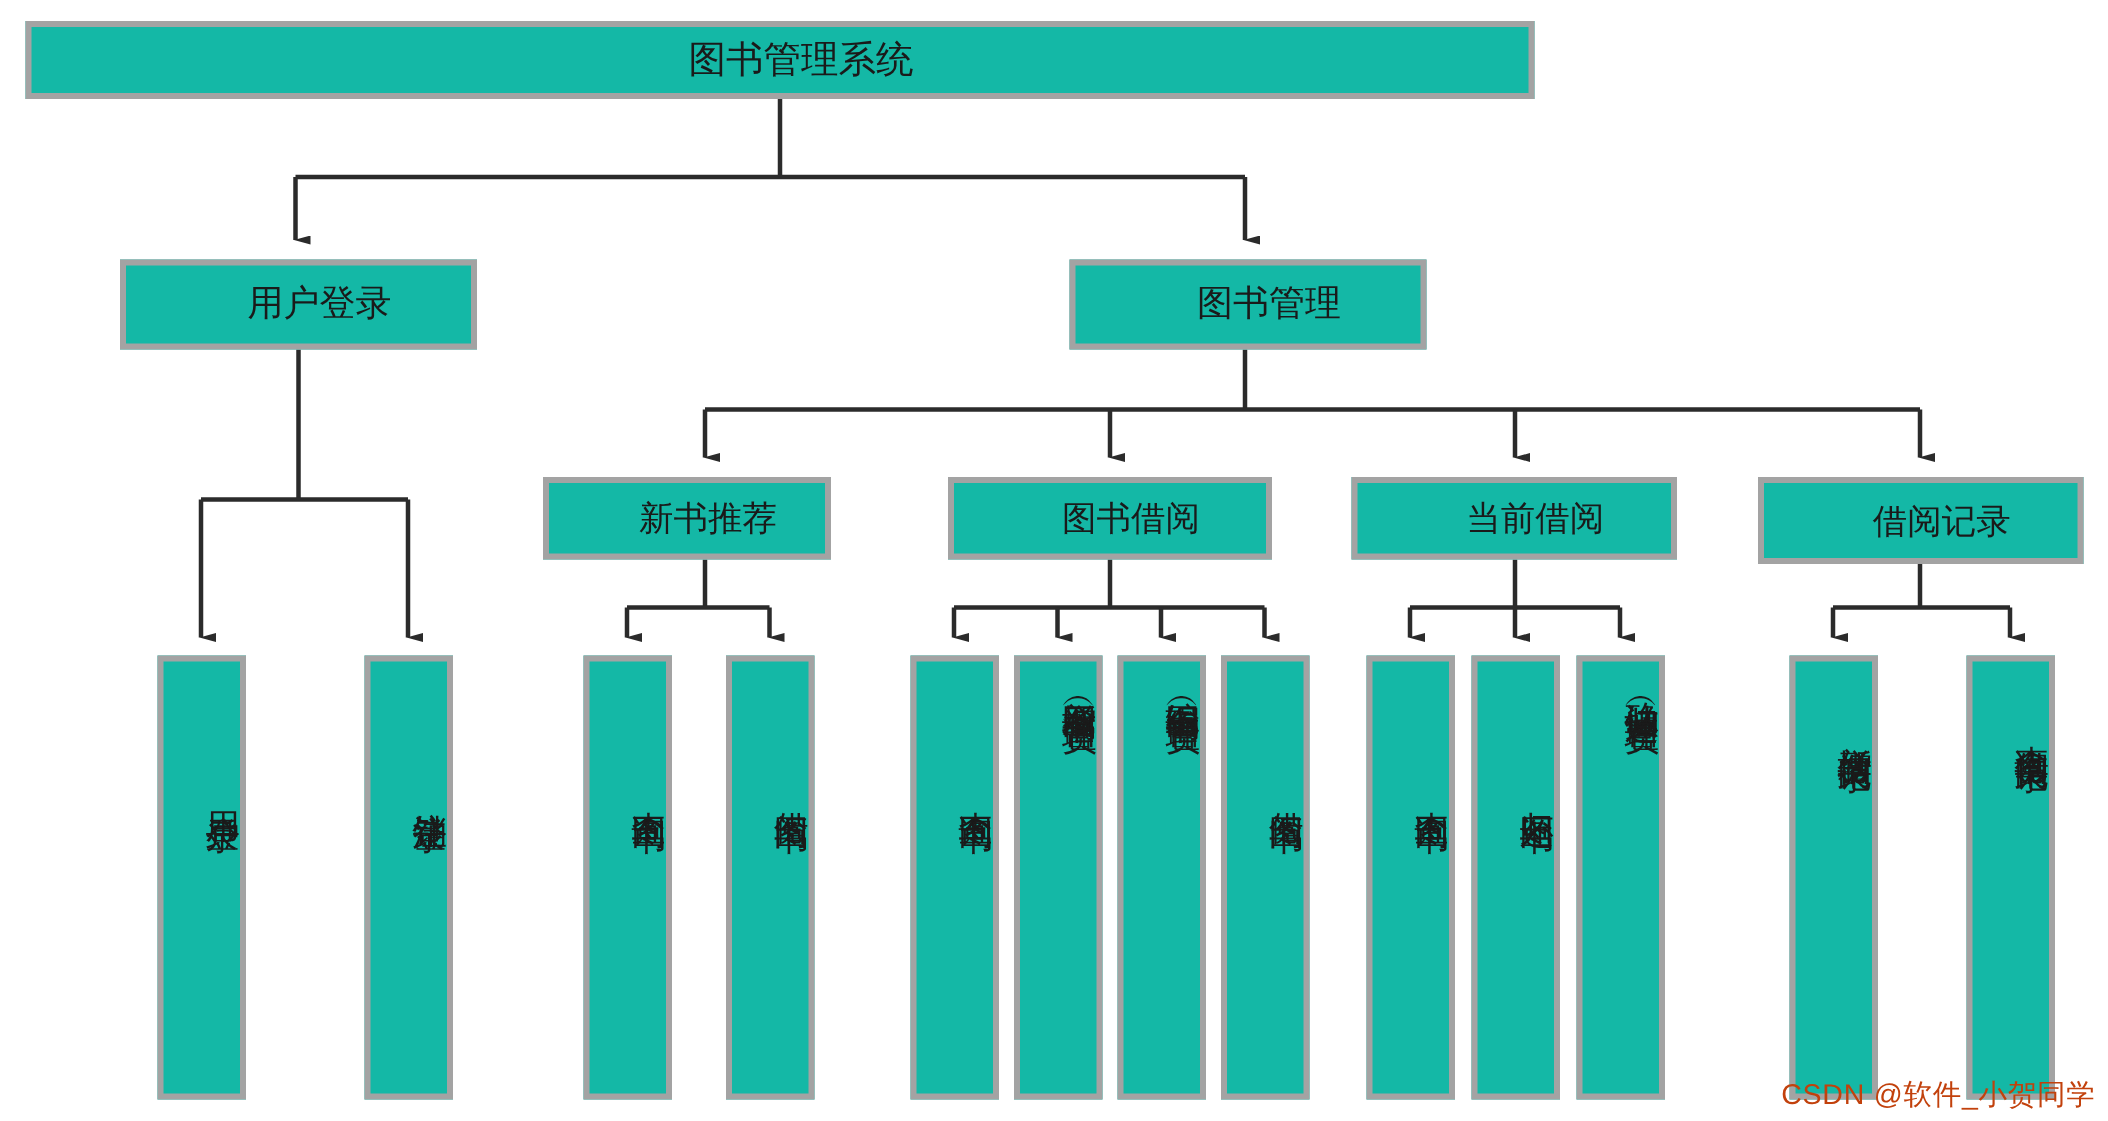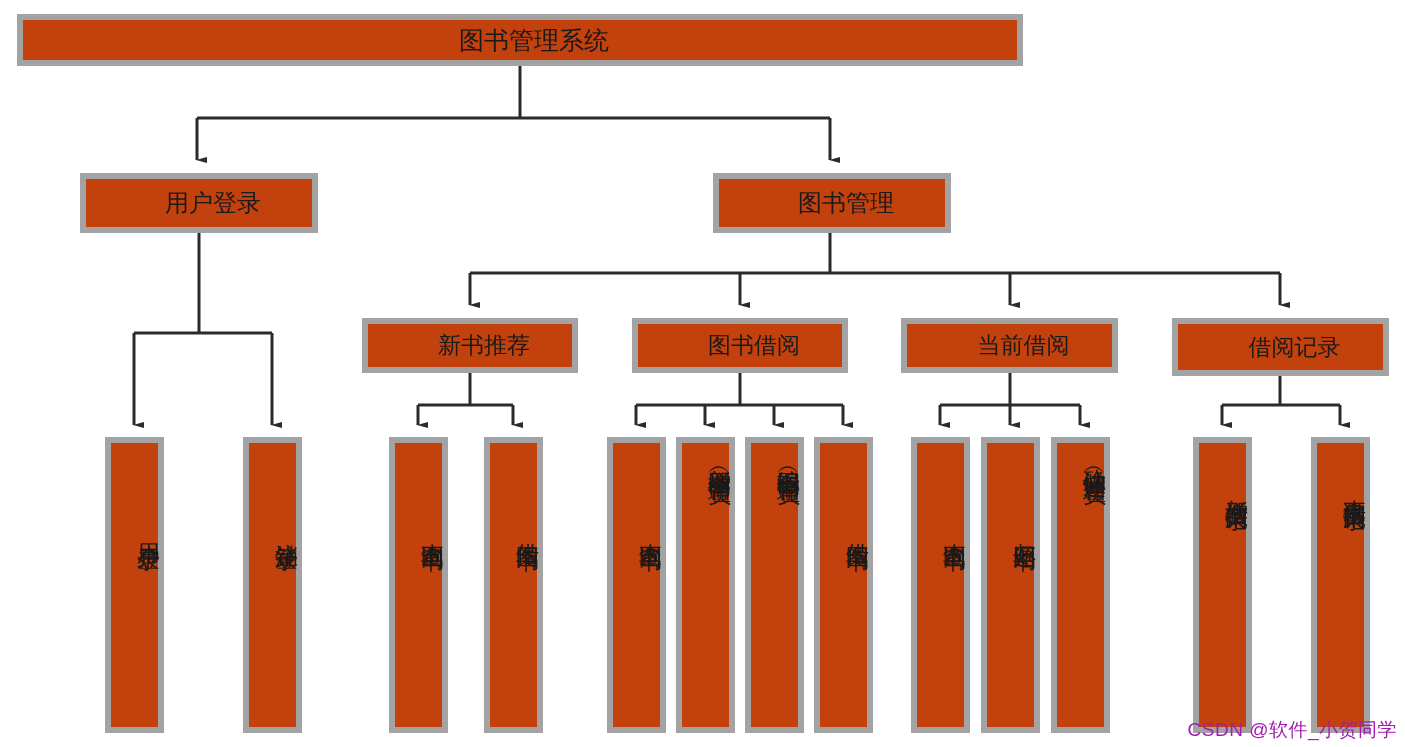--- a/index.html
+++ b/index.html
@@ -20,22 +20,22 @@
   #edges {
     position: absolute;
     left: 0;
     top: 0;
     width: 1405px;
     height: 747px;
   }
   .node {
     position: absolute;
     box-sizing: border-box;
-    background: #c2410c;
-    border: 6px solid #a3a3a3;
+    background: #14b8a6;
+    border: 4px solid #a3a3a3;
     display: flex;
     align-items: center;
     justify-content: center;
     color: #1a1a1a;
     padding-left: 28px;
   }
   .node .label {
     display: block;
     text-align: center;
     line-height: 1.08;
@@ -60,21 +60,21 @@
     margin-top: 74px;
   }
   .node.leaf.tall .label {
     margin-top: 0px;
   }
   #watermark {
     position: absolute;
     right: 8px;
     bottom: 4px;
     font-size: 19px;
-    color: #a21caf;
+    color: #c2410c;
     white-space: nowrap;
     letter-spacing: 0.5px;
   }
 </style>
 </head>
 <body>
 
 <div id="canvas">
 
   <svg id="edges" viewBox="0 0 1405 747" xmlns="http://www.w3.org/2000/svg">
@@ -132,21 +132,21 @@
     <span class="label">图书管理系统</span>
   </div>
 
   <div class="node level2" style="left:80px; top:173px; width:238px; height:60px;">
     <span class="label">用户登录</span>
   </div>
   <div class="node level2" style="left:713px; top:173px; width:238px; height:60px;">
     <span class="label">图书管理</span>
   </div>
 
-  <div class="node level3" style="left:362px; top:318px; width:216px; height:55px;">
+  <div class="node level3" style="left:362px; top:318px; width:192px; height:55px;">
     <span class="label">新书推荐</span>
   </div>
   <div class="node level3" style="left:901px; top:318px; width:217px; height:55px;">
     <span class="label">当前借阅</span>
   </div>
   <div class="node level3" style="left:632px; top:318px; width:216px; height:55px;">
     <span class="label">图书借阅</span>
   </div>
   <div class="node level3" style="left:1172px; top:318px; width:217px; height:58px;">
     <span class="label">借阅记录</span>

